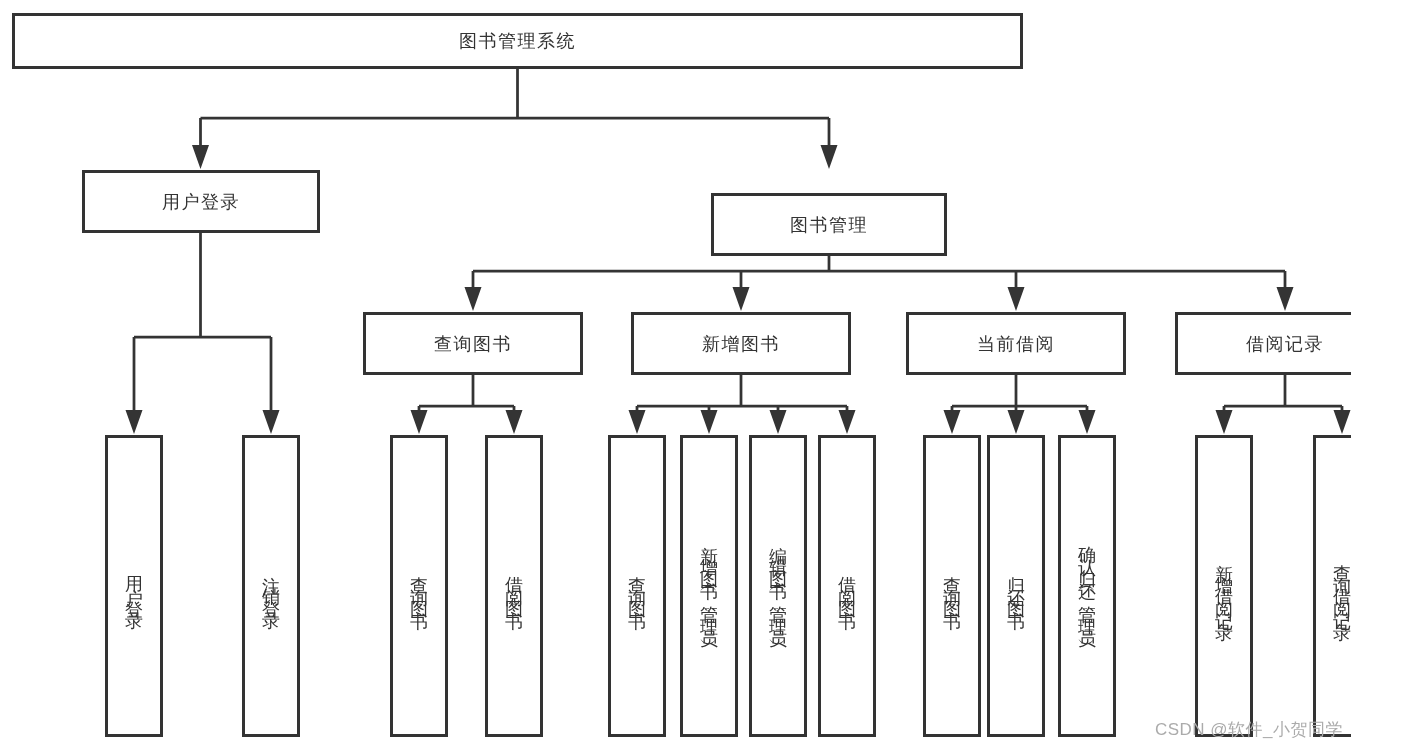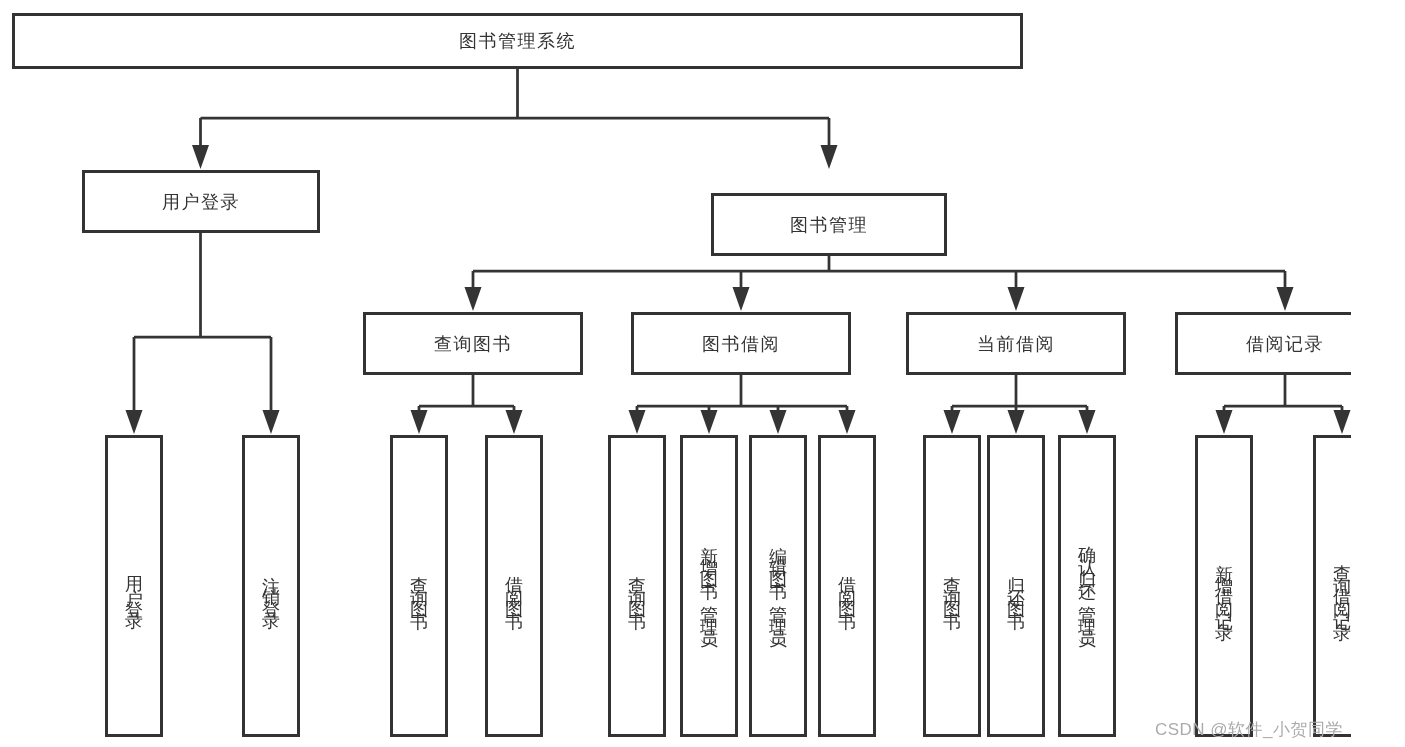--- a/index.html
+++ b/index.html
@@ -111,21 +111,21 @@
     <span>用户登录</span>
   </div>
   <div class="box" style="left:711px; top:170px; width:236px; height:63px;margin-top:23px;">
     <span>图书管理</span>
   </div>
 
   <div class="box" style="left:363px; top:312px; width:220px; height:63px;">
     <span>查询图书</span>
   </div>
   <div class="box" style="left:631px; top:312px; width:220px; height:63px;">
-    <span>图书借阅</span>
+    <span>新增图书</span>
   </div>
   <div class="box" style="left:1175px; top:312px; width:220px; height:63px;">
     <span>借阅记录</span>
   </div>
   <div class="box" style="left:906px; top:312px; width:220px; height:63px;">
     <span>当前借阅</span>
   </div>
 
   <div class="box leaf" style="left:105px; top:435px; width:58px; height:302px;">
     <span class="vtext">用户登录</span>

